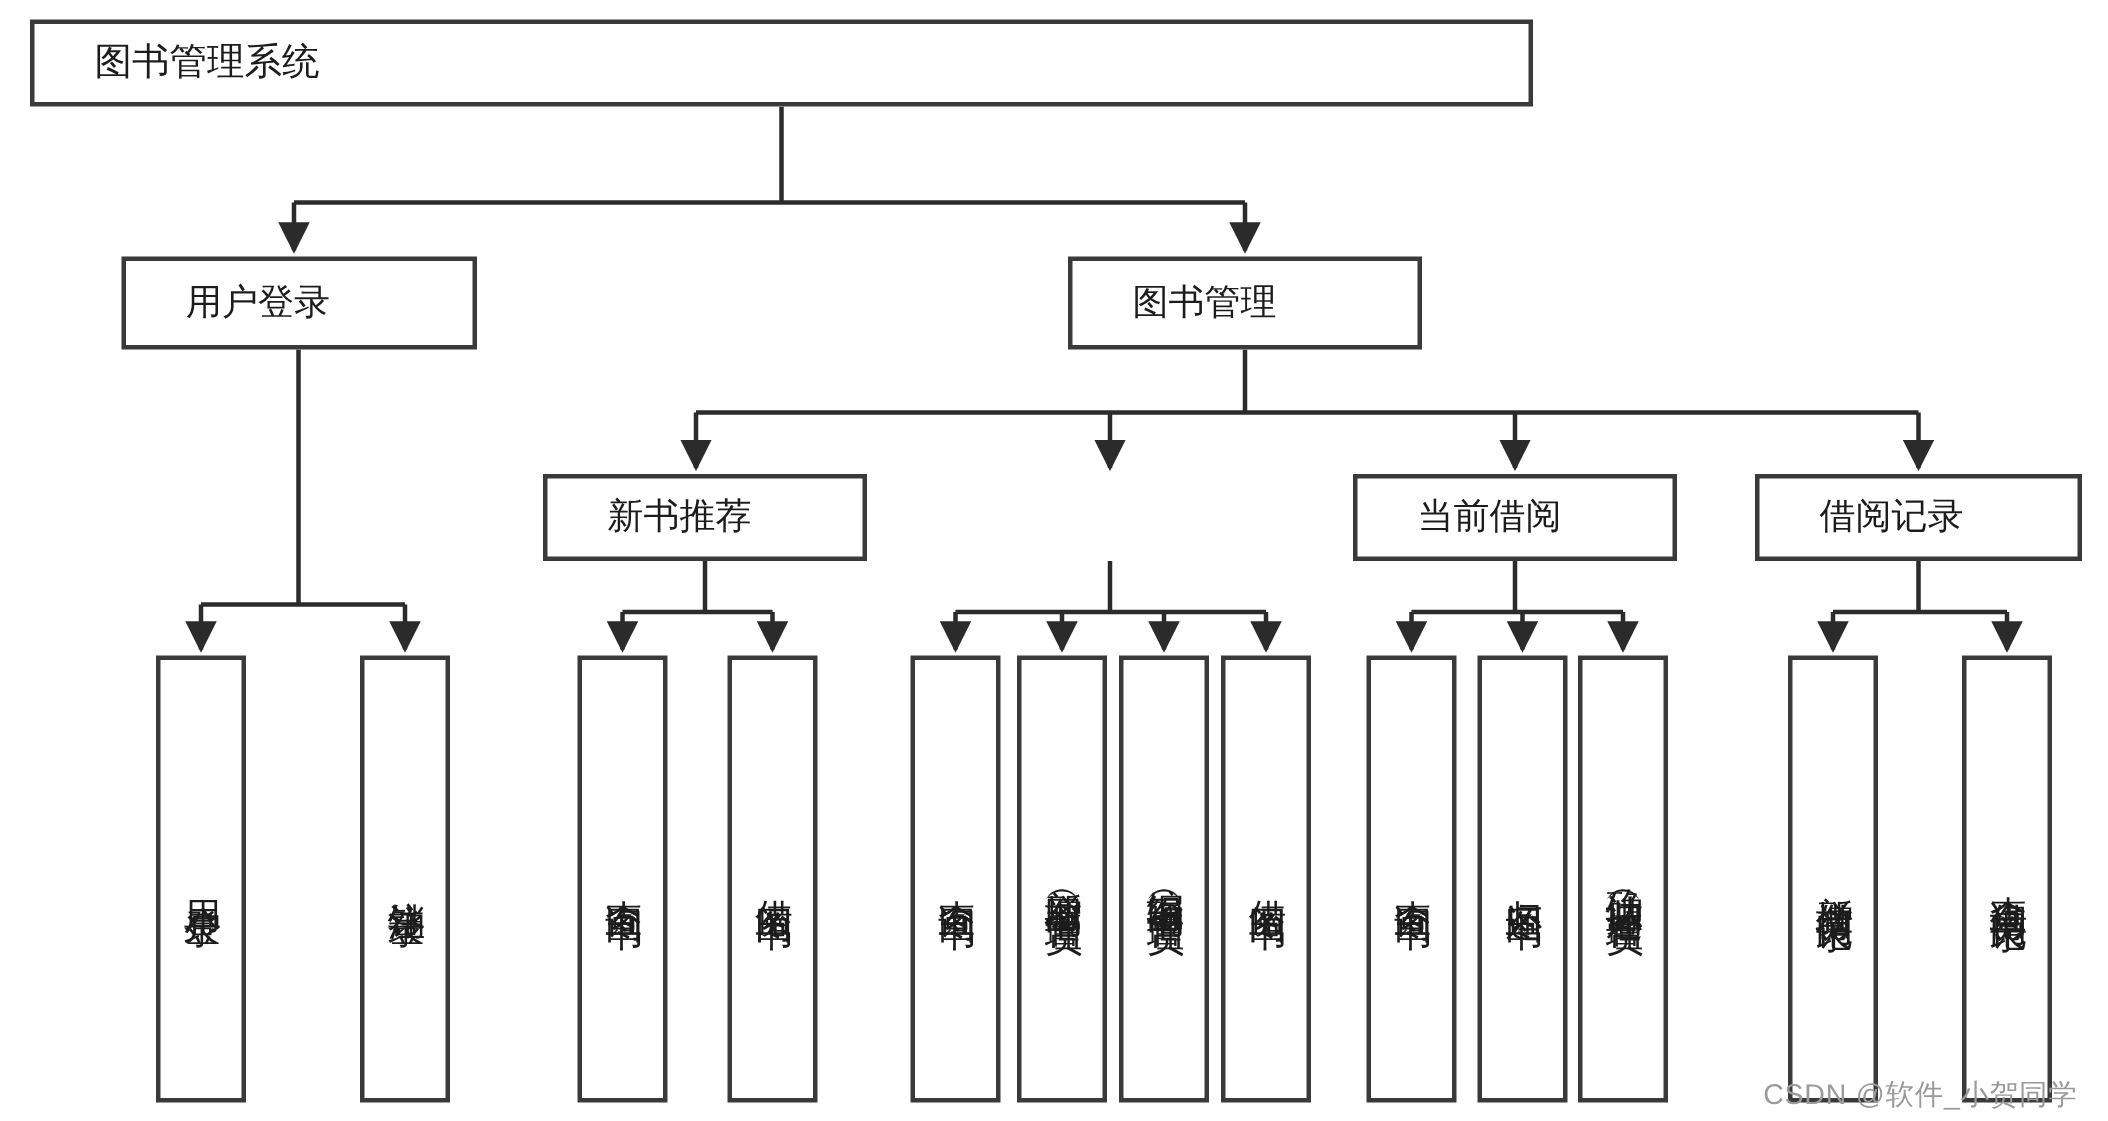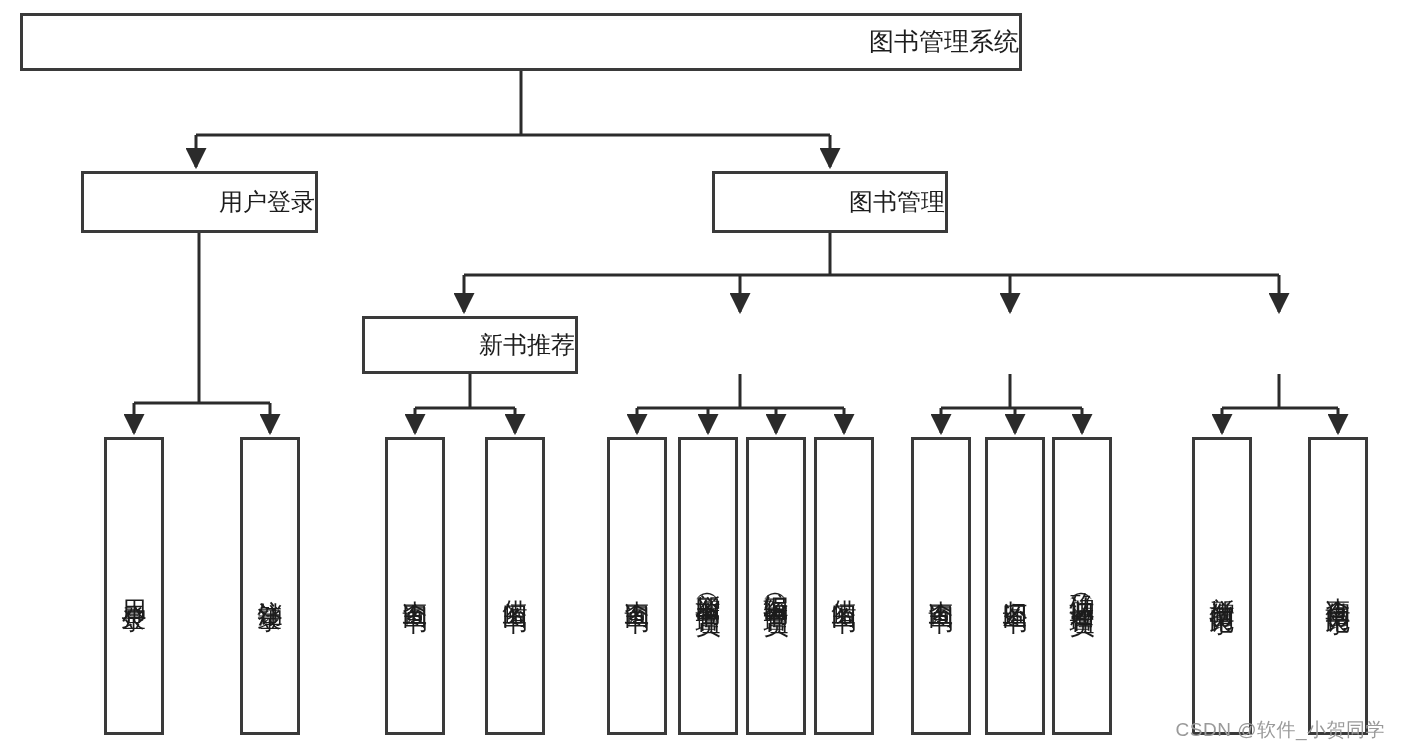--- a/index.html
+++ b/index.html
@@ -27,21 +27,21 @@
     pointer-events: none;
   }
   
   .node {
     position: absolute;
     box-sizing: border-box;
     background: #ffffff;
     border: 3px solid #3a3a3a;
     display: flex;
     align-items: center;
-    justify-content: flex-end;
+    justify-content: flex-start;
     color: #1c1c1c;
     line-height: 1.18;
     text-align: center;
     padding-left: 40px;
   }
   .node.root {
     font-size: 25px;
   }
   .node.level2 {
     font-size: 24px;
@@ -137,20 +137,26 @@
   <div class="node level2" style="left: 81px; top: 171px; width: 237px; height: 62px; border-color: rgb(58, 58, 58); background: rgb(255, 255, 255); color: rgb(28, 28, 28);">
     <span>用户登录</span>
   </div>
   <div class="node level2" style="left: 712px; top: 171px; width: 236px; height: 62px; border-color: rgb(58, 58, 58); background: rgb(255, 255, 255); color: rgb(28, 28, 28);">
     <span>图书管理</span>
   </div>
 
   <div class="node level3" style="left: 362px; top: 316px; width: 216px; height: 58px; border-color: rgb(58, 58, 58); background: rgb(255, 255, 255); color: rgb(28, 28, 28);">
     <span>新书推荐</span>
   </div>
+  <div class="node level3" style="left: 902px; top: 316px; width: 216px; height: 58px; border-color: rgb(58, 58, 58); background: rgb(255, 255, 255); color: rgb(28, 28, 28);">
+    <span>当前借阅</span>
+  </div>
+  <div class="node level3" style="left: 1170px; top: 316px; width: 218px; height: 58px; border-color: rgb(58, 58, 58); background: rgb(255, 255, 255); color: rgb(28, 28, 28);">
+    <span>借阅记录</span>
+  </div>
 
   <div class="node leaf" style="left: 104px; top: 437px; width: 60px; height: 298px; border-color: rgb(58, 58, 58); background: rgb(255, 255, 255); color: rgb(28, 28, 28);">
     <span class="vtext">用户登录</span>
   </div>
   <div class="node leaf" style="left: 240px; top: 437px; width: 60px; height: 298px; border-color: rgb(58, 58, 58); background: rgb(255, 255, 255); color: rgb(28, 28, 28);">
     <span class="vtext">注销登录</span>
   </div>
   <div class="node leaf" style="left: 385px; top: 437px; width: 60px; height: 298px; border-color: rgb(58, 58, 58); background: rgb(255, 255, 255); color: rgb(28, 28, 28);">
     <span class="vtext">查询图书</span>
   </div>

